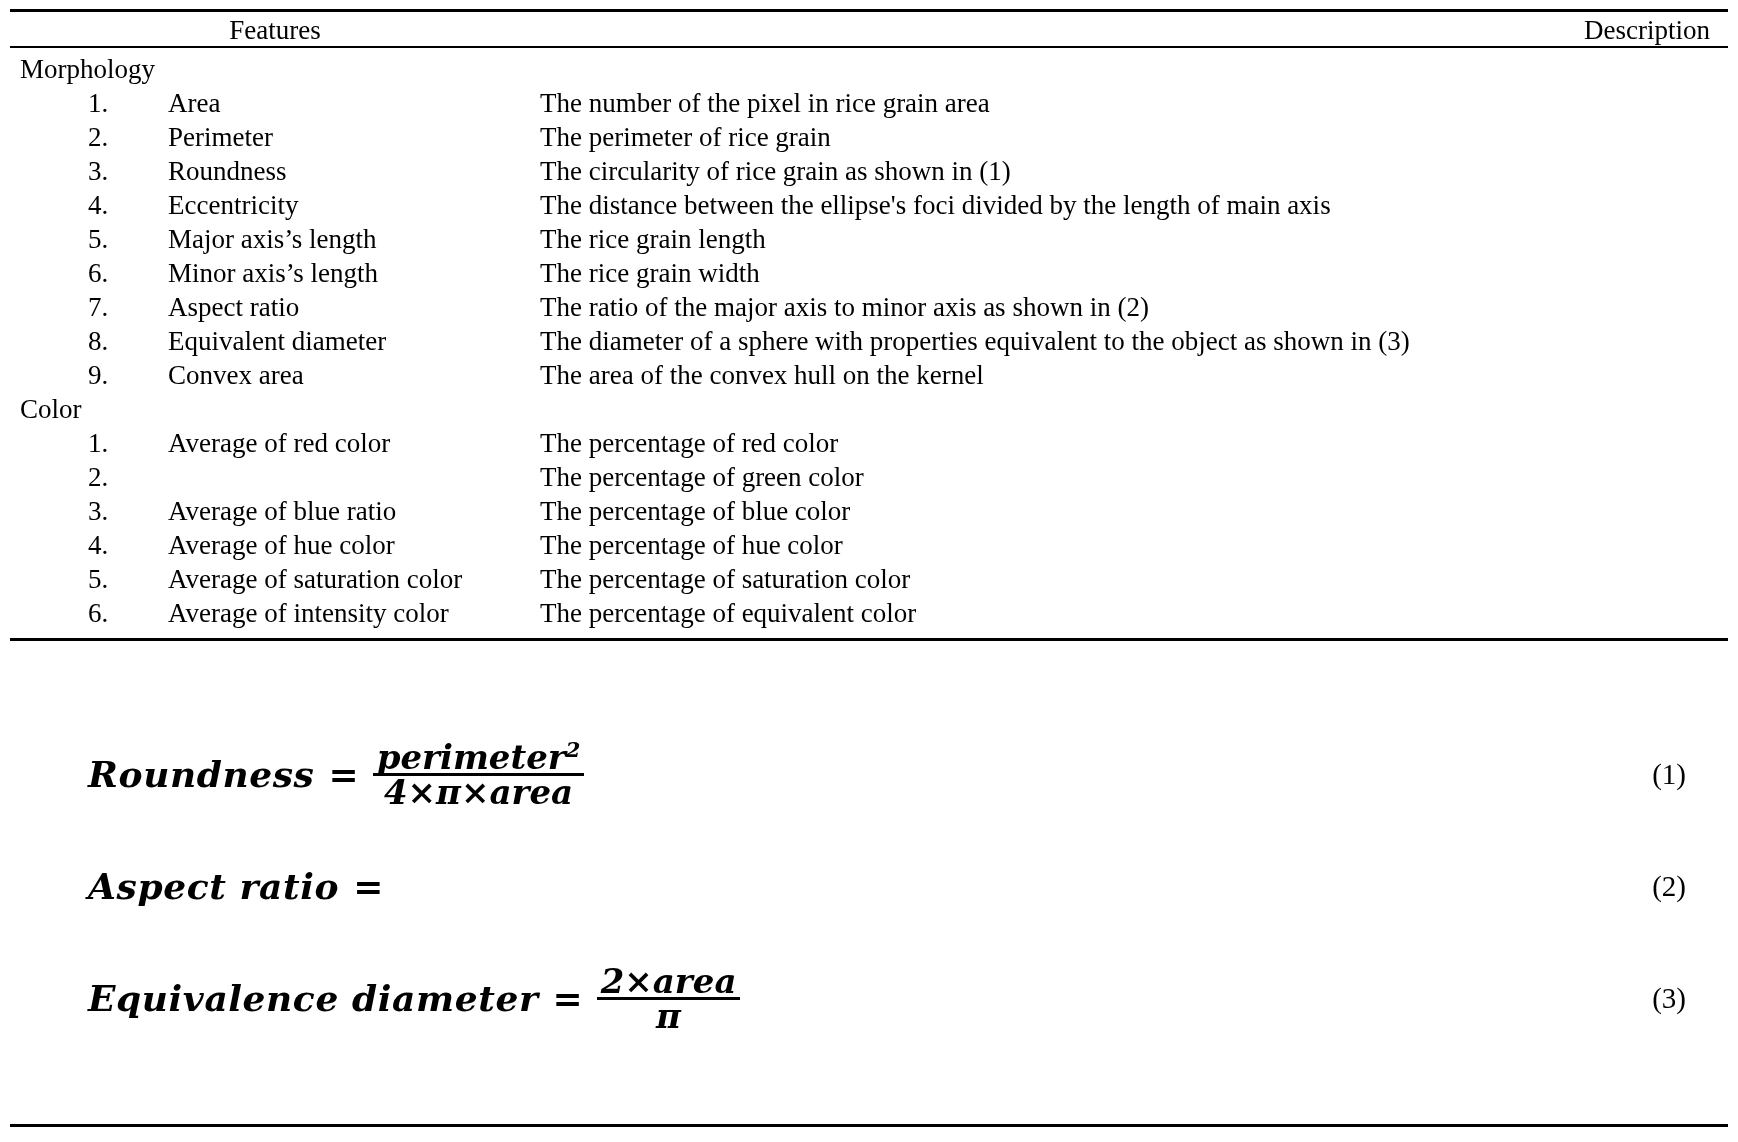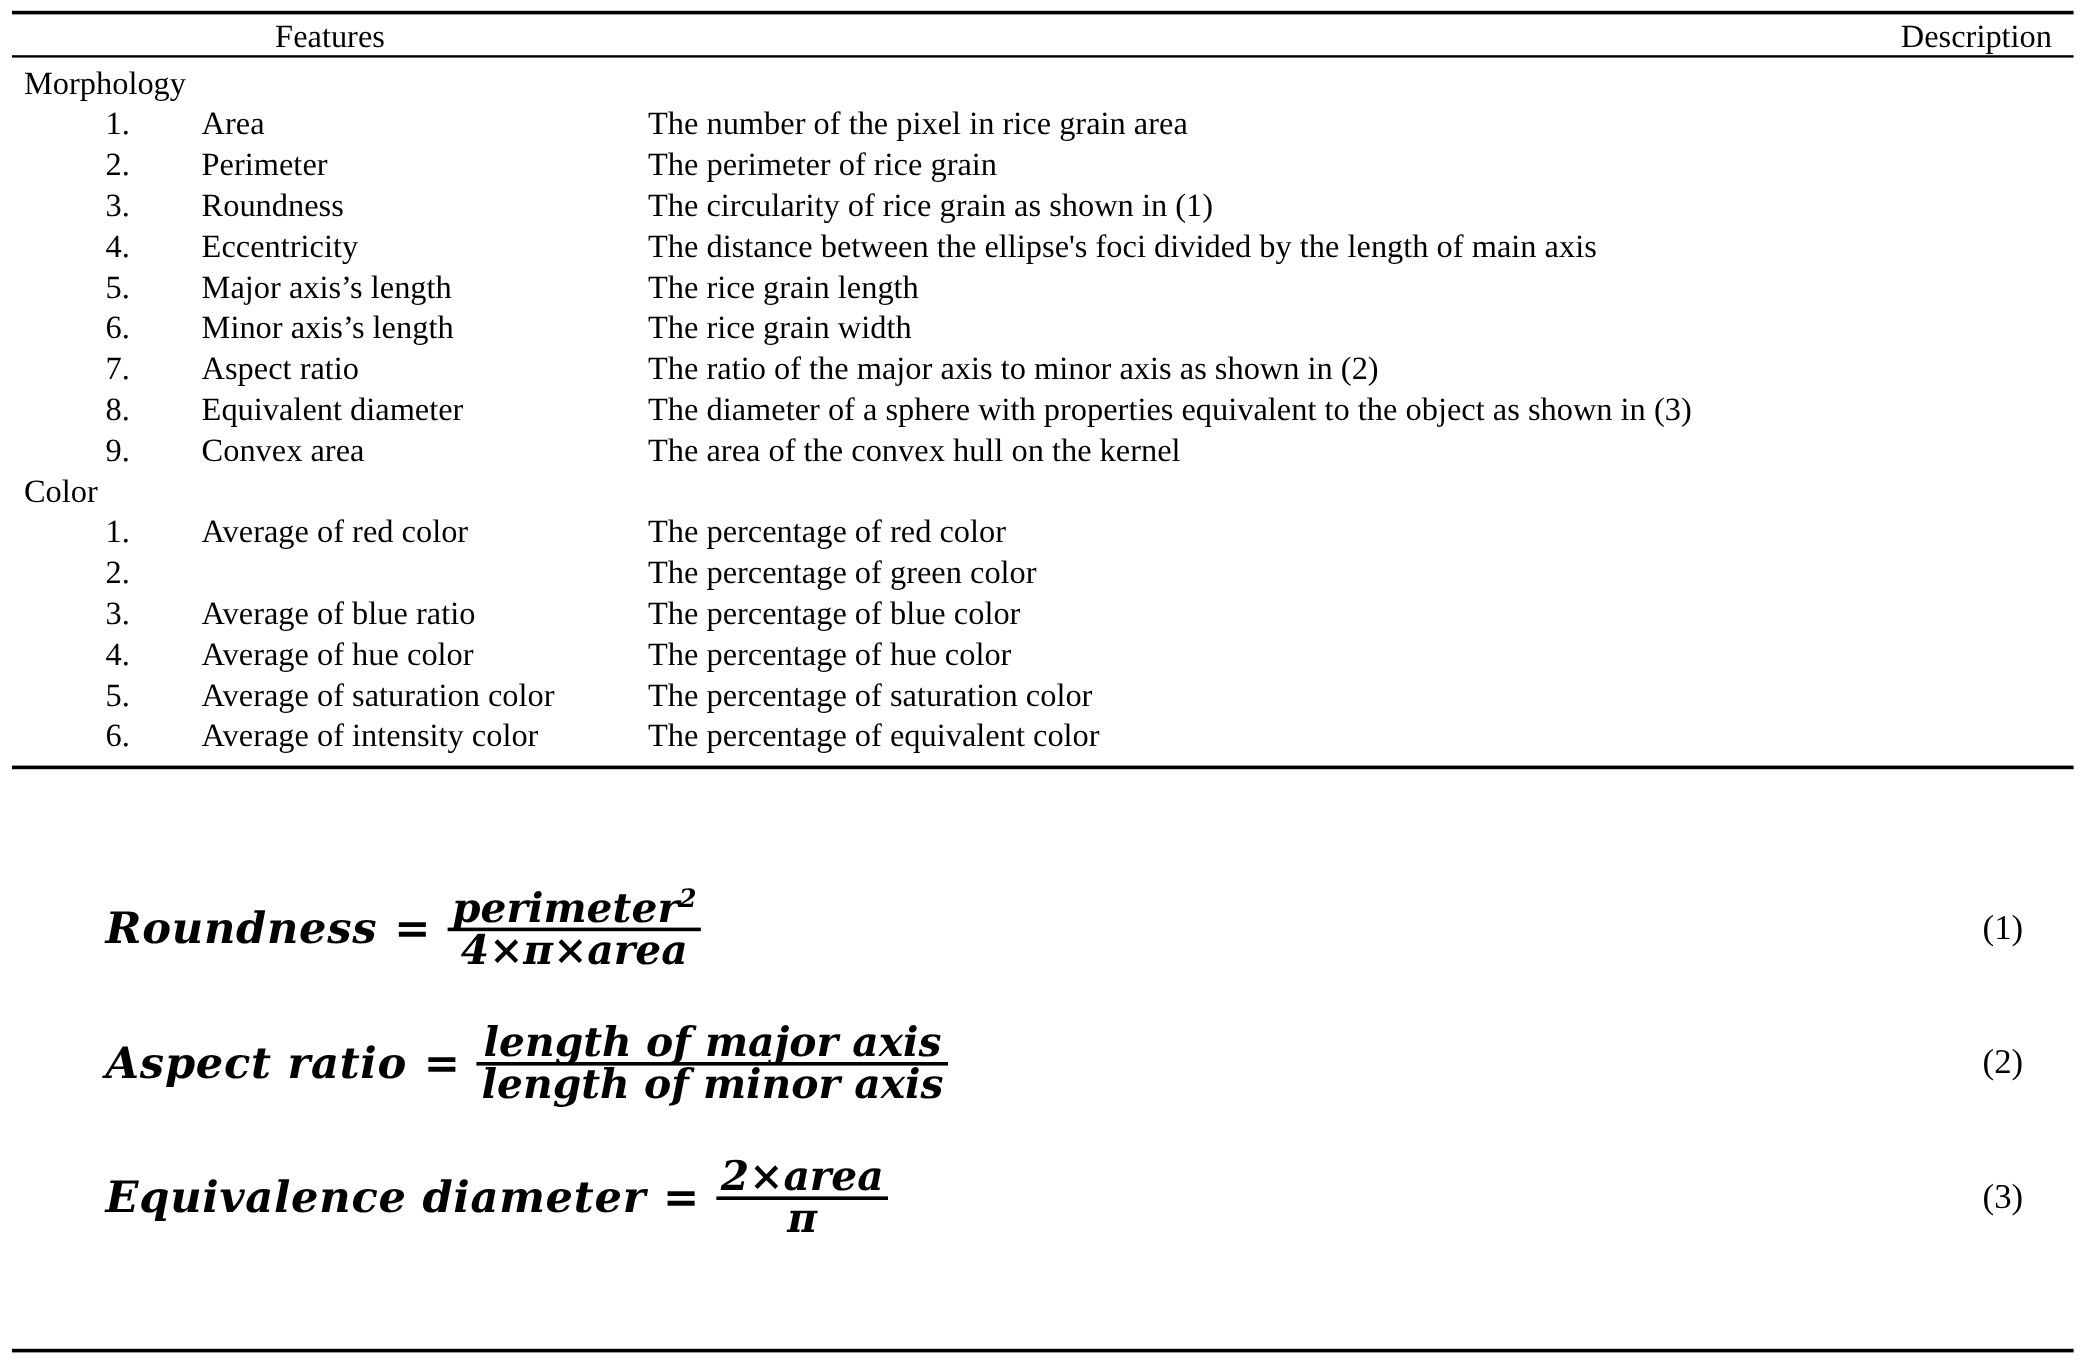--- a/index.html
+++ b/index.html
@@ -283,25 +283,20 @@
           <span class="den">4×π×area</span>
         </span>
       </div>
       <span class="eq-num">(1)</span>
     </div>
 
     <div class="eq-block">
       <div class="eq-body">
         <span class="eq-lhs">Aspect ratio</span>
         <span class="eq-eq">=</span>
-        <span class="frac">
-          <span class="num">length of major axis</span>
-          <span class="bar"></span>
-          <span class="den">length of minor axis</span>
-        </span>
       </div>
       <span class="eq-num">(2)</span>
     </div>
 
     <div class="eq-block">
       <div class="eq-body">
         <span class="eq-lhs">Equivalence diameter</span>
         <span class="eq-eq">=</span>
         <span class="frac">
           <span class="num">2×area</span>

